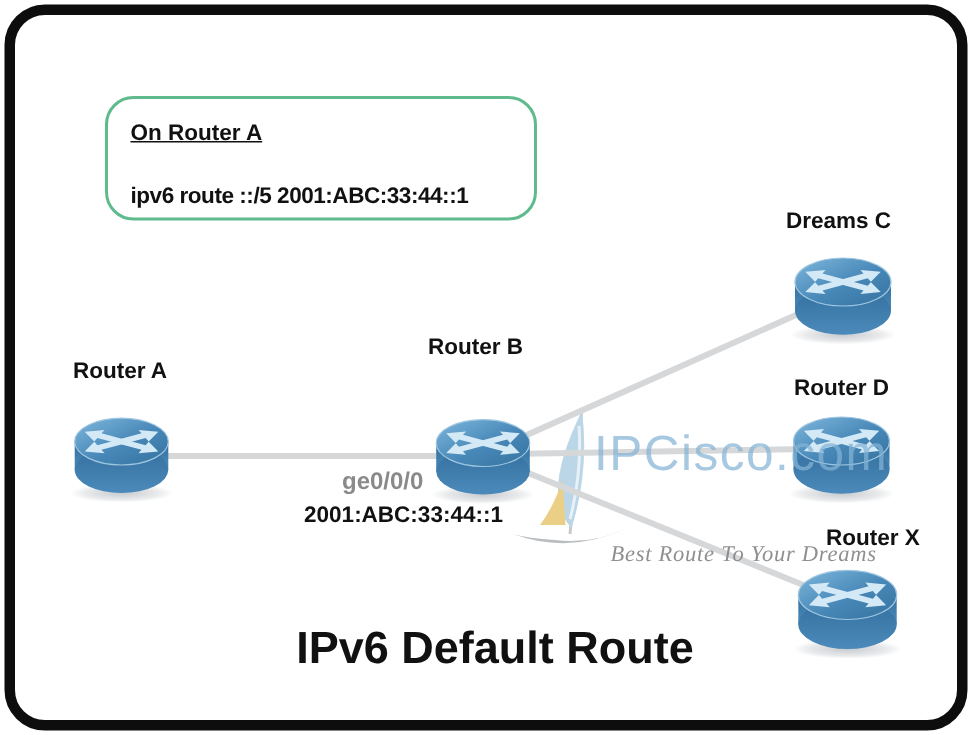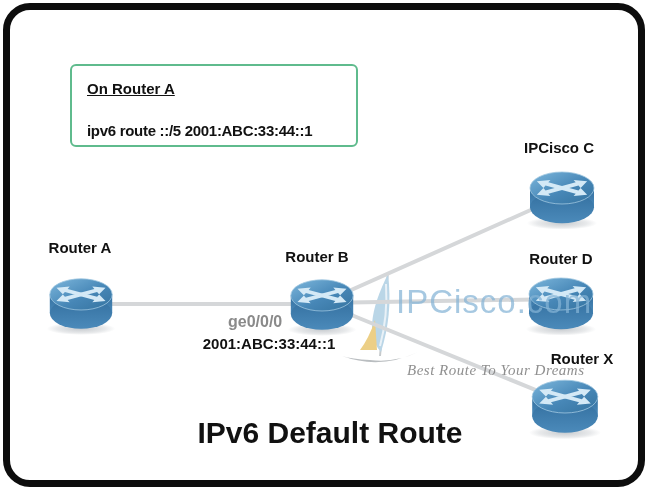--- a/index.html
+++ b/index.html
@@ -19,21 +19,21 @@
     z-index:1;
     pointer-events:none;
   }
   
   .command-box{
     position:absolute;
     left:70px;top:64px;
     width:288px;height:83px;
     background:#ffffff;
     border:2px solid var(--accent-green);
-    border-radius:6px;
+    border-radius:19px;
     z-index:5;
     box-sizing:border-box;
   }
   .command-heading{
     position:absolute;
     left:15px;top:14px;
     font-size:15px;font-weight:bold;
     text-decoration:underline;
     color:var(--text-black);
     white-space:nowrap;
@@ -71,21 +71,21 @@
   
   .node-label{
     position:absolute;
     transform:translateX(-50%);
     font-size:15px;font-weight:bold;
     color:var(--text-black);
     white-space:nowrap;
     z-index:5;
   }
   .label-a{left:80px;top:239px;}
-  .label-b{left:317px;top:248px;}
+  .label-b{left:317px;top:223px;}
   .label-c{left:559px;top:139px;}
   .label-d{left:561px;top:250px;}
   .label-x{left:558px;top:350px;margin-left:24px;}
   
   .iface-label{
     position:absolute;
     left:228px;top:313px;
     font-size:16px;font-weight:bold;
     color:var(--label-gray);
     white-space:nowrap;
@@ -224,21 +224,21 @@
       </svg>
   </div>
   <div class="router router-x">
     <svg viewBox="0 0 100 84">
         <use href="#router-shape"></use>
       </svg>
   </div>
 
   <div class="node-label label-a">Router A</div>
   <div class="node-label label-b">Router B</div>
-  <div class="node-label label-c">IPCisco C</div>
+  <div class="node-label label-c">Dreams C</div>
   <div class="node-label label-d">Router D</div>
   <div class="node-label label-x">Router X</div>
 
   <div class="iface-label">ge0/0/0</div>
   <div class="addr-label">2001:ABC:33:44::1</div>
 
   <div class="diagram-title">IPv6 Default Route</div>
 
   <div class="wm-brand">IPCisco.com</div>
   <div class="wm-tagline">Best Route To Your Dreams</div>

